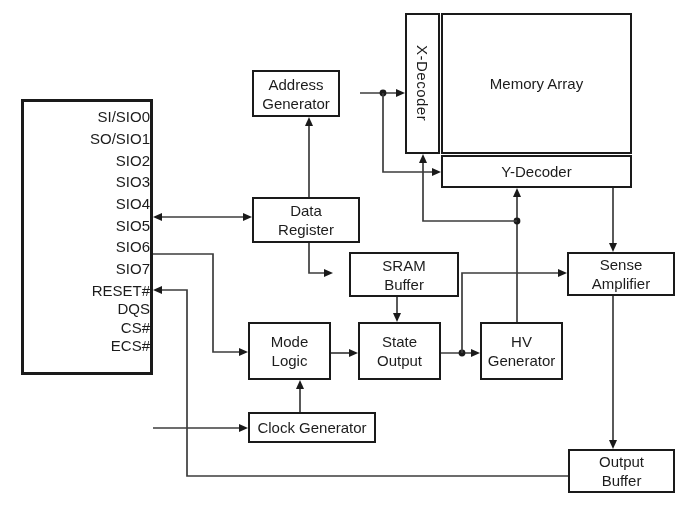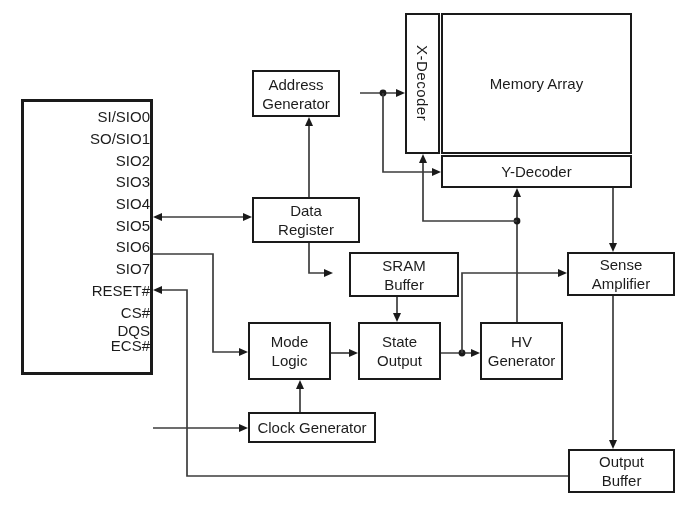--- a/index.html
+++ b/index.html
@@ -144,22 +144,22 @@
   <div class="block" id="pinbox">
     <div class="pin-row">SI/SIO0</div>
     <div class="pin-row">SO/SIO1</div>
     <div class="pin-row">SIO2</div>
     <div class="pin-row">SIO3</div>
     <div class="pin-row">SIO4</div>
     <div class="pin-row">SIO5</div>
     <div class="pin-row">SIO6</div>
     <div class="pin-row">SIO7</div>
     <div class="pin-row">RESET#</div>
+    <div class="pin-row tight">DQS</div>
     <div class="pin-row">CS#</div>
-    <div class="pin-row tight">DQS</div>
     <div class="pin-row tight">ECS#</div>
   </div>
 
 
   <div class="block" id="addrgen">
     <span>Address</span>
     <span>Generator</span>
   </div>
 
   <div class="block" id="datareg">

